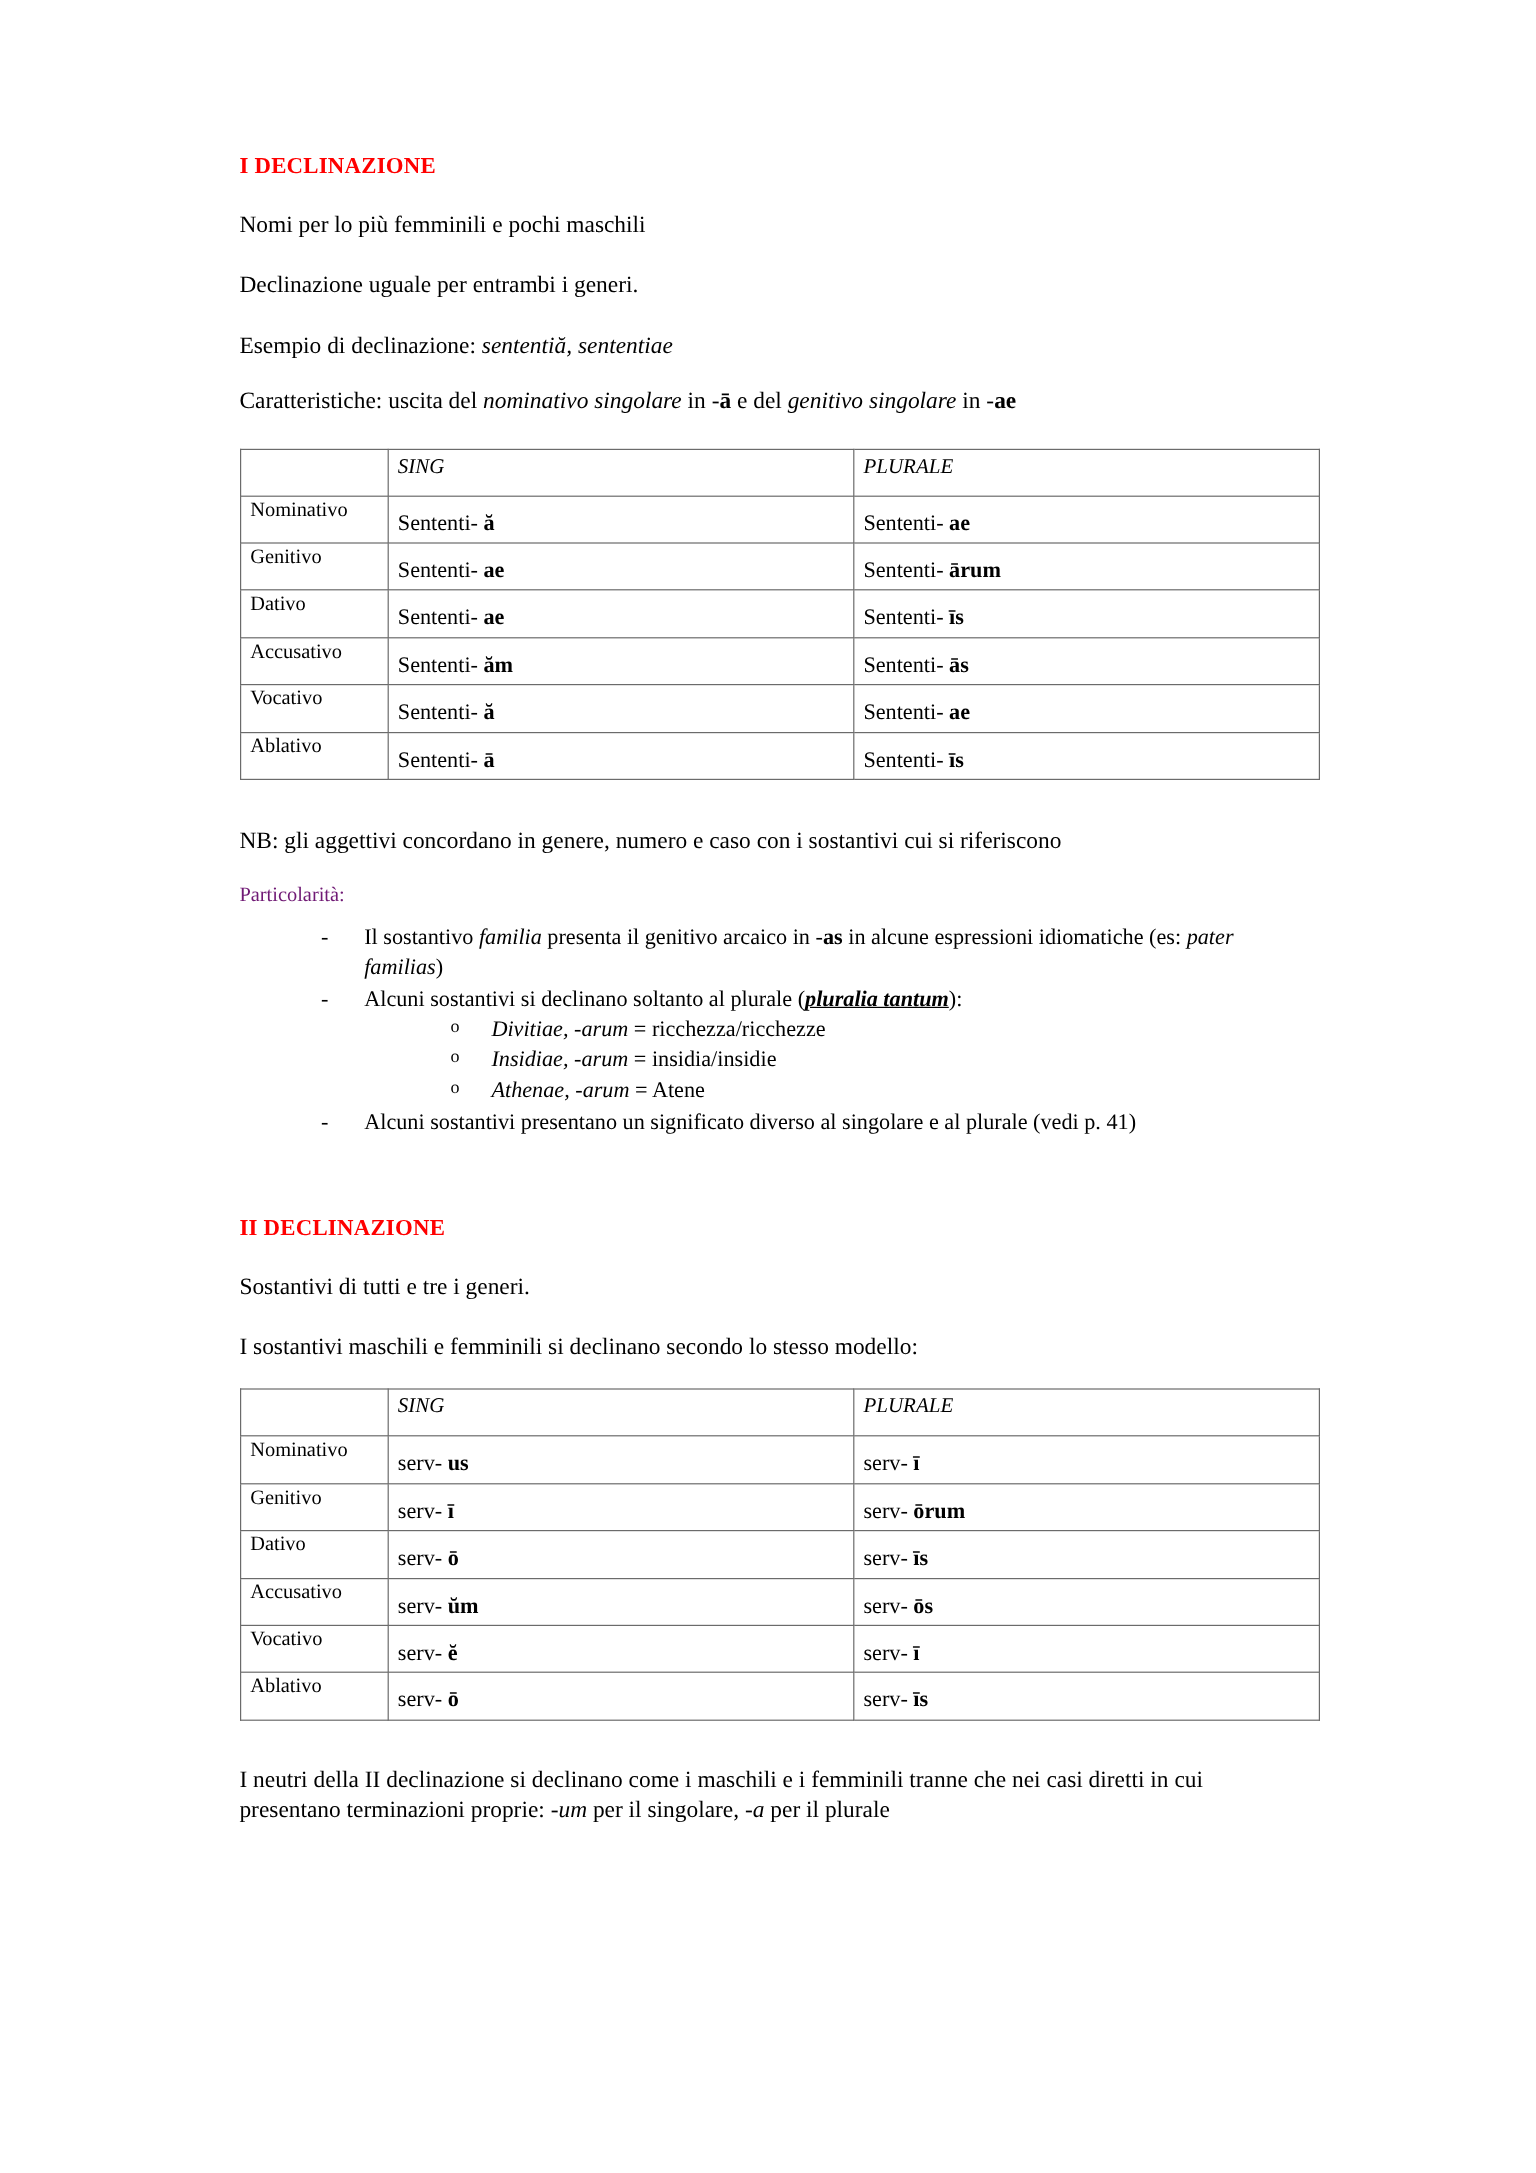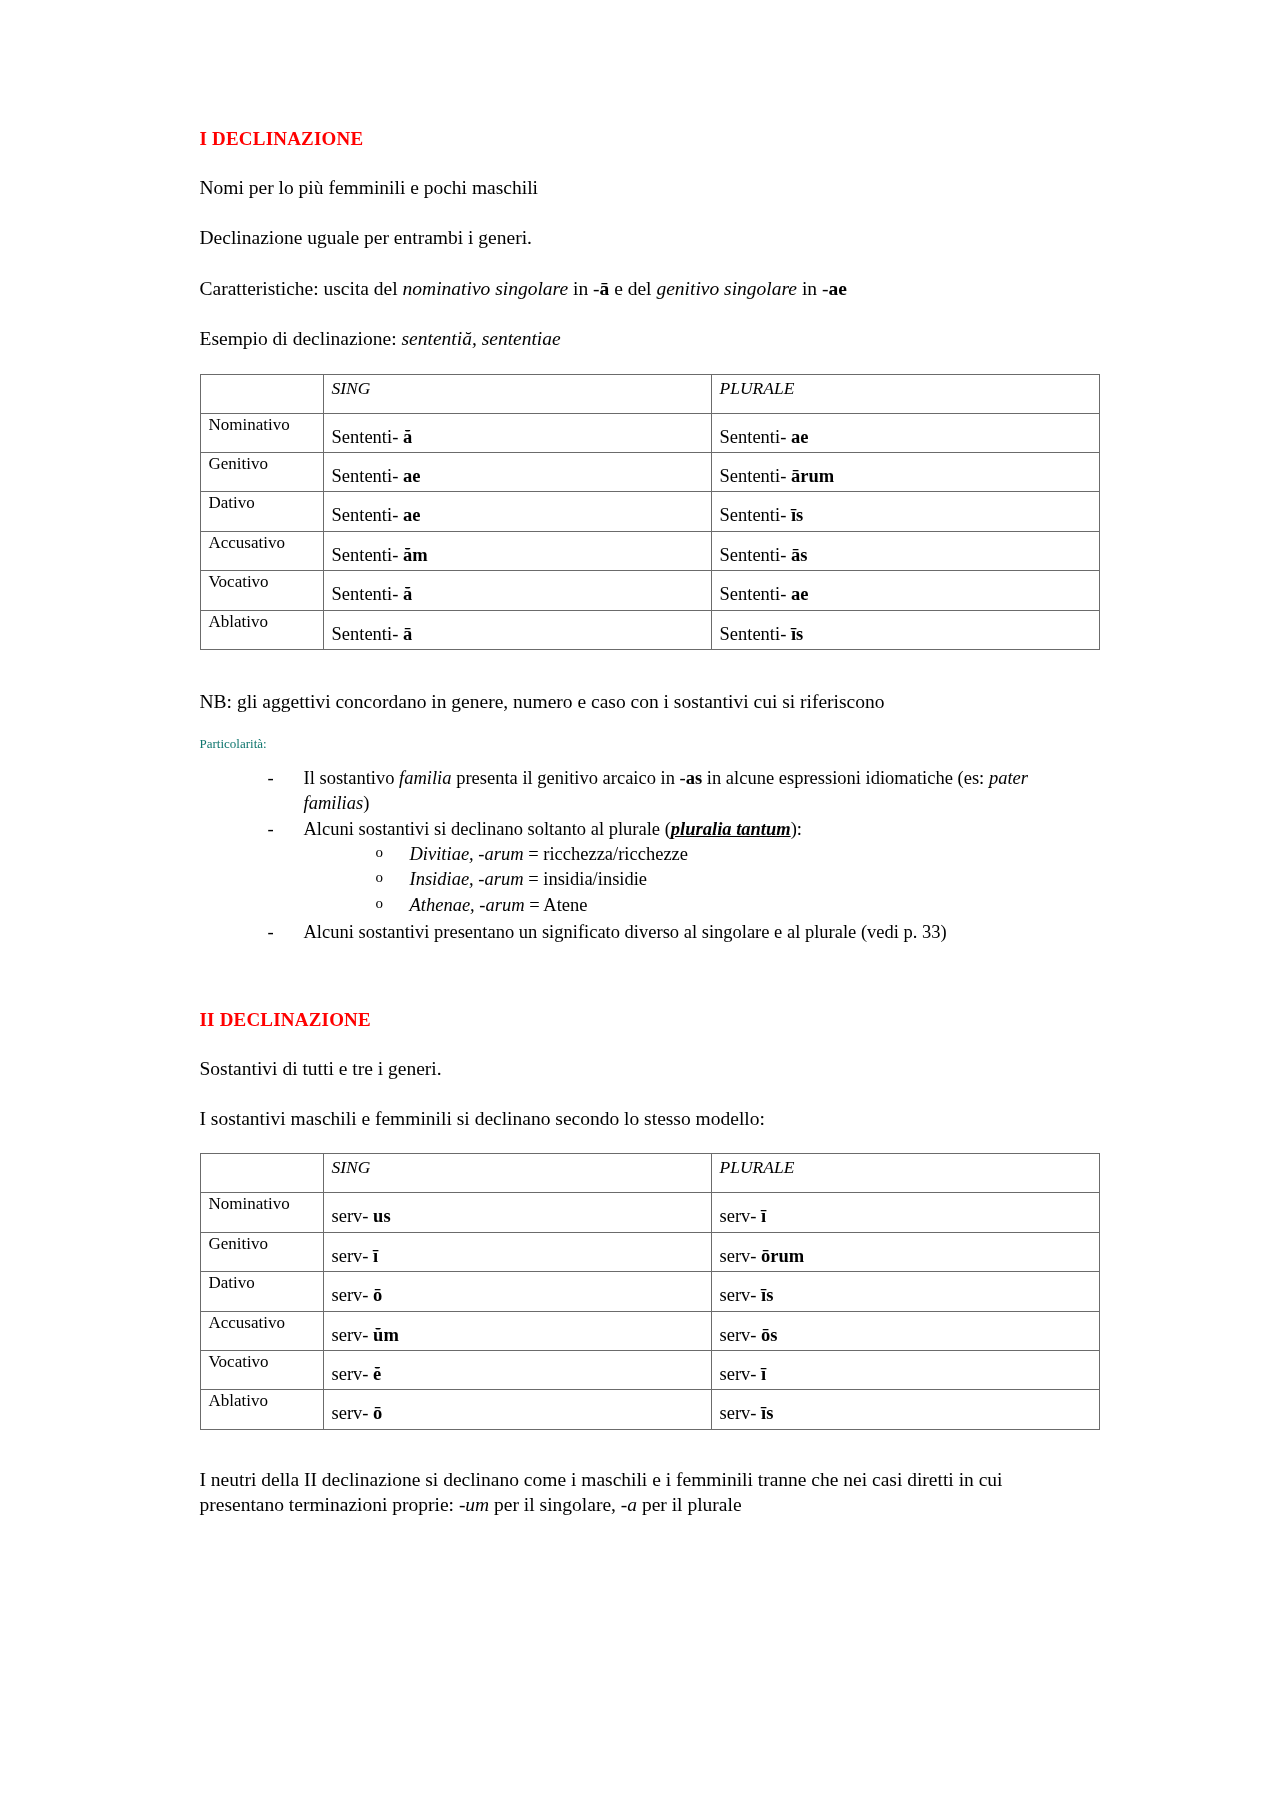--- a/index.html
+++ b/index.html
@@ -32,22 +32,22 @@
   }
   p.body-line {
     font-size: 19.5px;
     line-height: 1.25;
     margin: 0 0 26px 0;
   }
   p.tight {
     margin-bottom: 22px;
   }
   .sub-red {
-    color: #0f766e;
-    font-size: 13px;
+    color: #701a75;
+    font-size: 17px;
     margin: 0 0 14px 0;
   }
   i, .it { font-style: italic; }
   b, .bd { font-weight: bold; }
   .bi { font-weight: bold; font-style: italic; text-decoration: underline; }
 
   table.decl {
     border-collapse: collapse;
     width: 896px;
     margin: 4px 0 0 0;
@@ -129,26 +129,26 @@
 <body>
 
 <div class="page">
 
   <h1 class="heading">I DECLINAZIONE</h1>
 
   <p class="body-line">Nomi per lo più femminili e pochi maschili</p>
 
   <p class="body-line">Declinazione uguale per entrambi i generi.</p>
 
+  <p class="body-line tight">
+    <span>Esempio di declinazione: </span><i>sententiă, sententiae</i>
+  </p>
+
   <p class="body-line">
     <span>Caratteristiche: uscita del </span><i>nominativo singolare</i><span> in -</span><b>ā</b><span> e del </span><i>genitivo singolare</i><span> in -</span><b>ae</b>
-  </p>
-
-  <p class="body-line tight">
-    <span>Esempio di declinazione: </span><i>sententiă, sententiae</i>
   </p>
 
   <table class="decl">
     <tbody>
       <tr class="hdr-row">
         <td class="case-col">
           <div class="hdr-cell"></div>
         </td>
         <td class="sing-col">
           <div class="hdr-cell">SING</div>
@@ -250,21 +250,21 @@
           <i>Divitiae, -arum</i><span> = </span><span>ricchezza/ricchezze</span>
         </li>
         <li>
           <i>Insidiae, -arum</i><span> = </span><span>insidia/insidie</span>
         </li>
         <li>
           <i>Athenae, -arum</i><span> = </span><span>Atene</span>
         </li>
       </ul>
     </li>
-    <li>Alcuni sostantivi presentano un significato diverso al singolare e al plurale (vedi p. 33)</li>
+    <li>Alcuni sostantivi presentano un significato diverso al singolare e al plurale (vedi p. 41)</li>
   </ul>
 
   <h1 class="heading second">II DECLINAZIONE</h1>
 
   <p class="body-line">Sostantivi di tutti e tre i generi.</p>
 
   <p class="body-line tight">I sostantivi maschili e femminili si declinano secondo lo stesso modello:</p>
 
   <table class="decl">
     <tbody>

